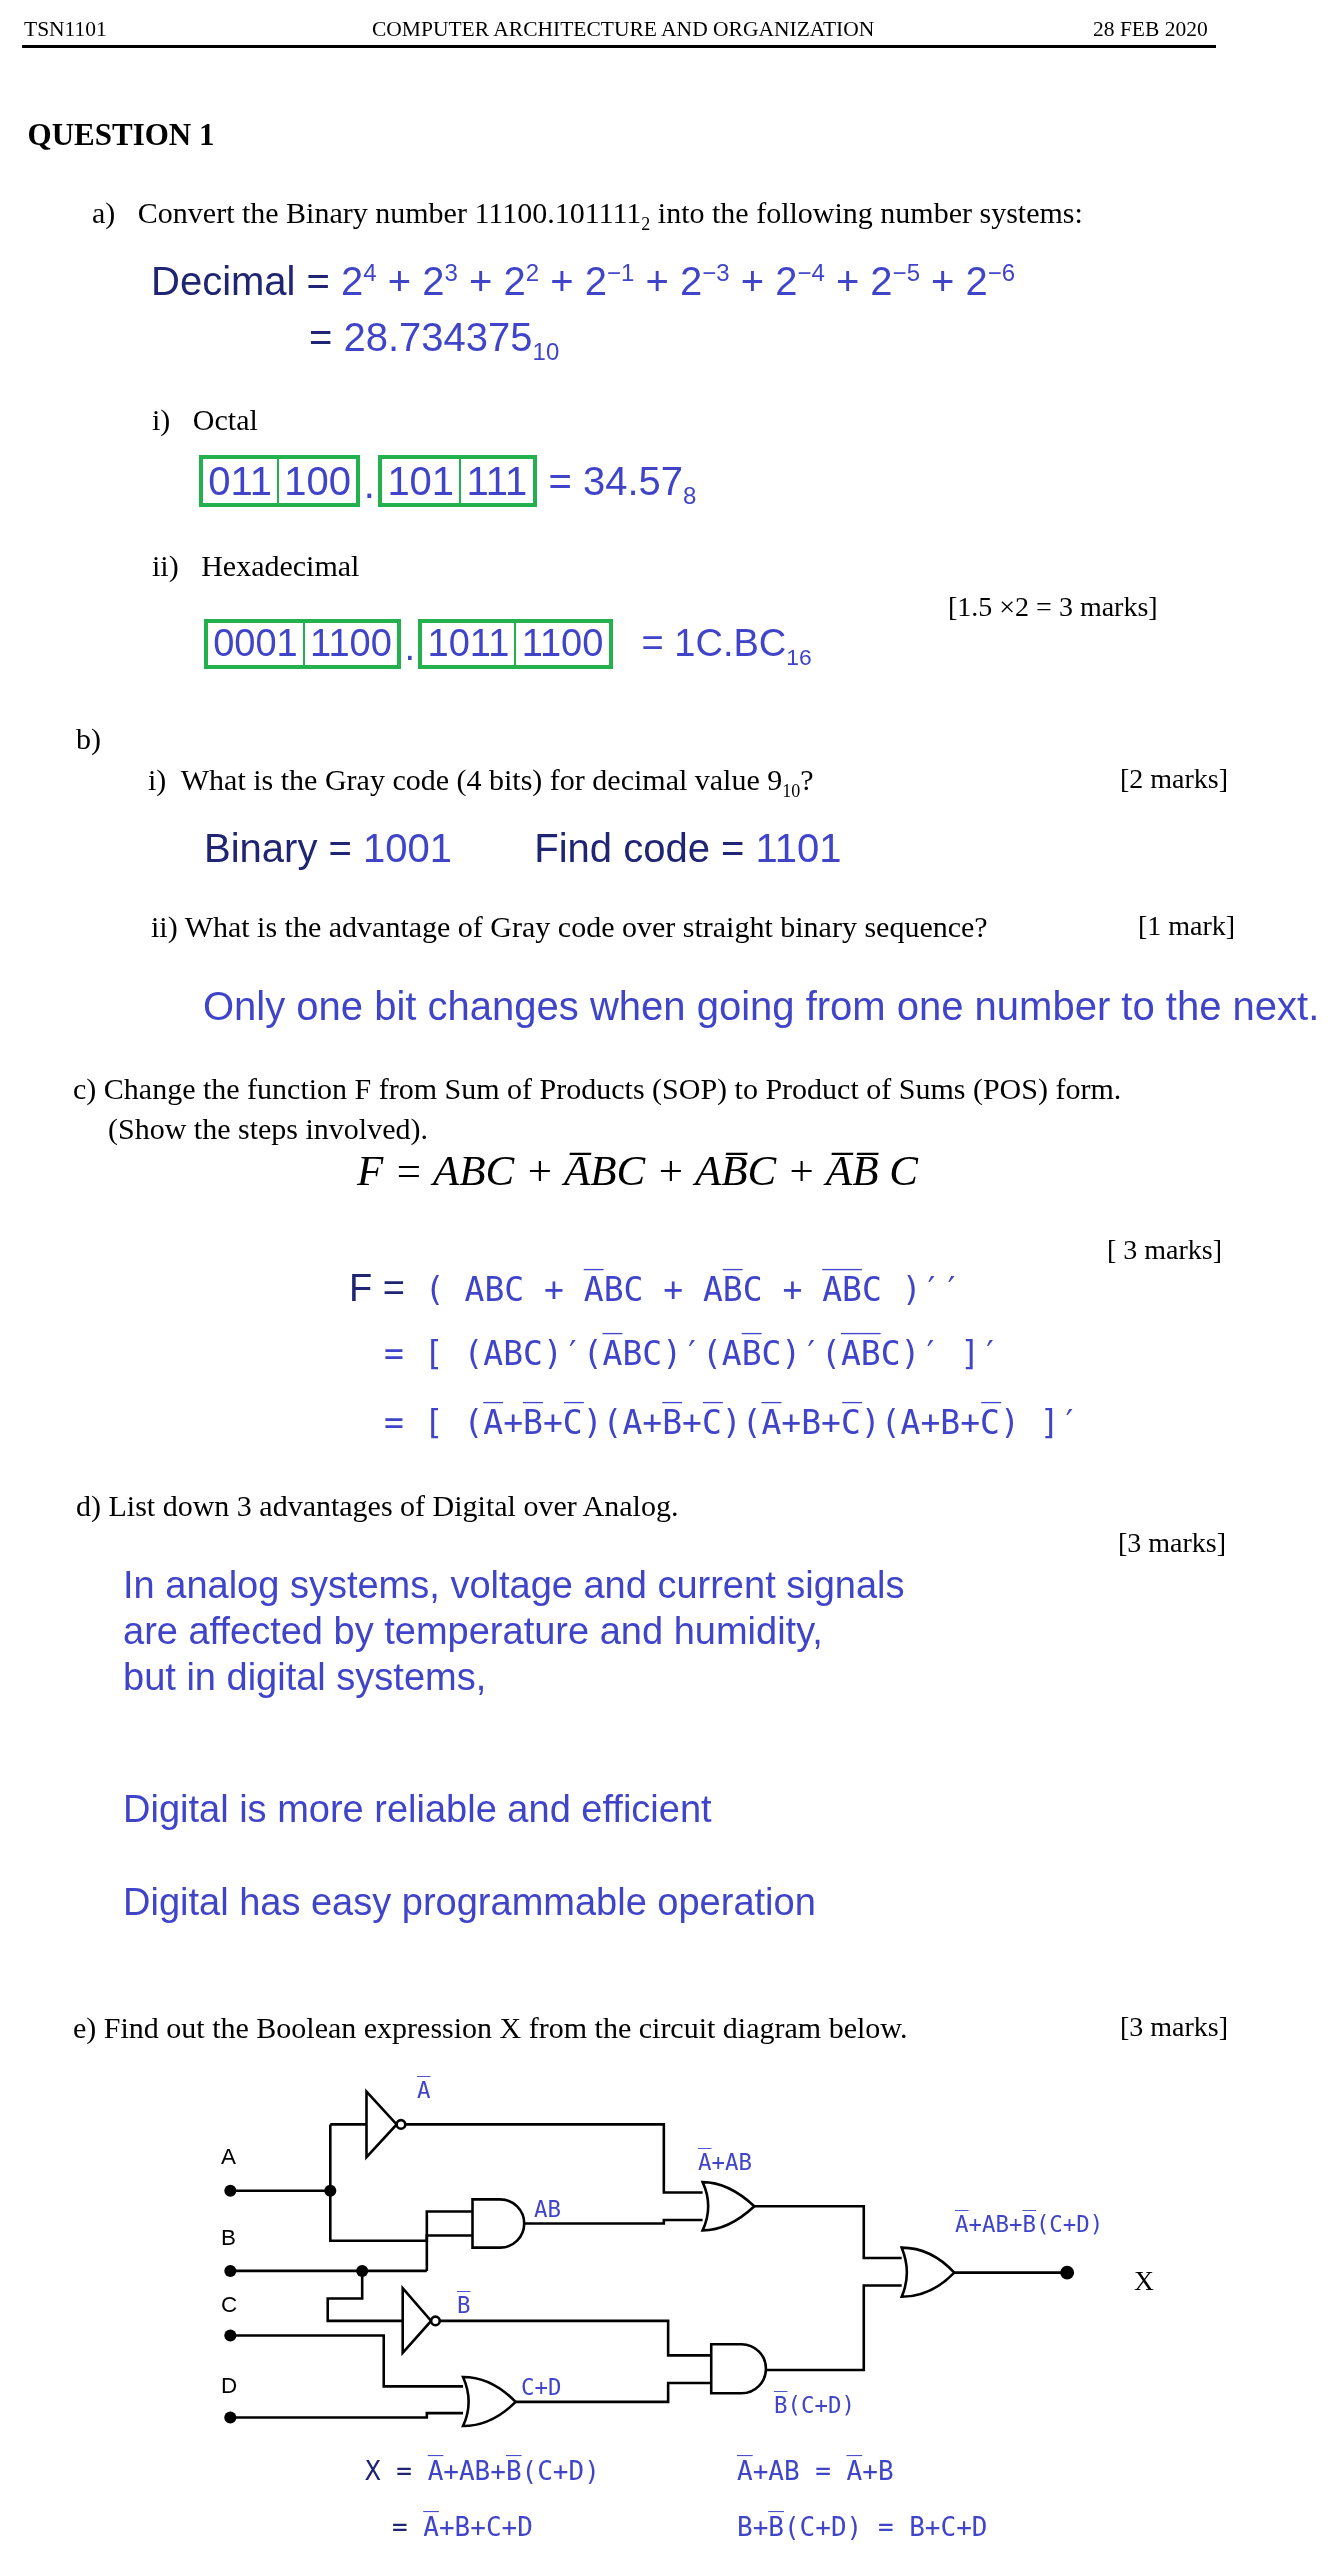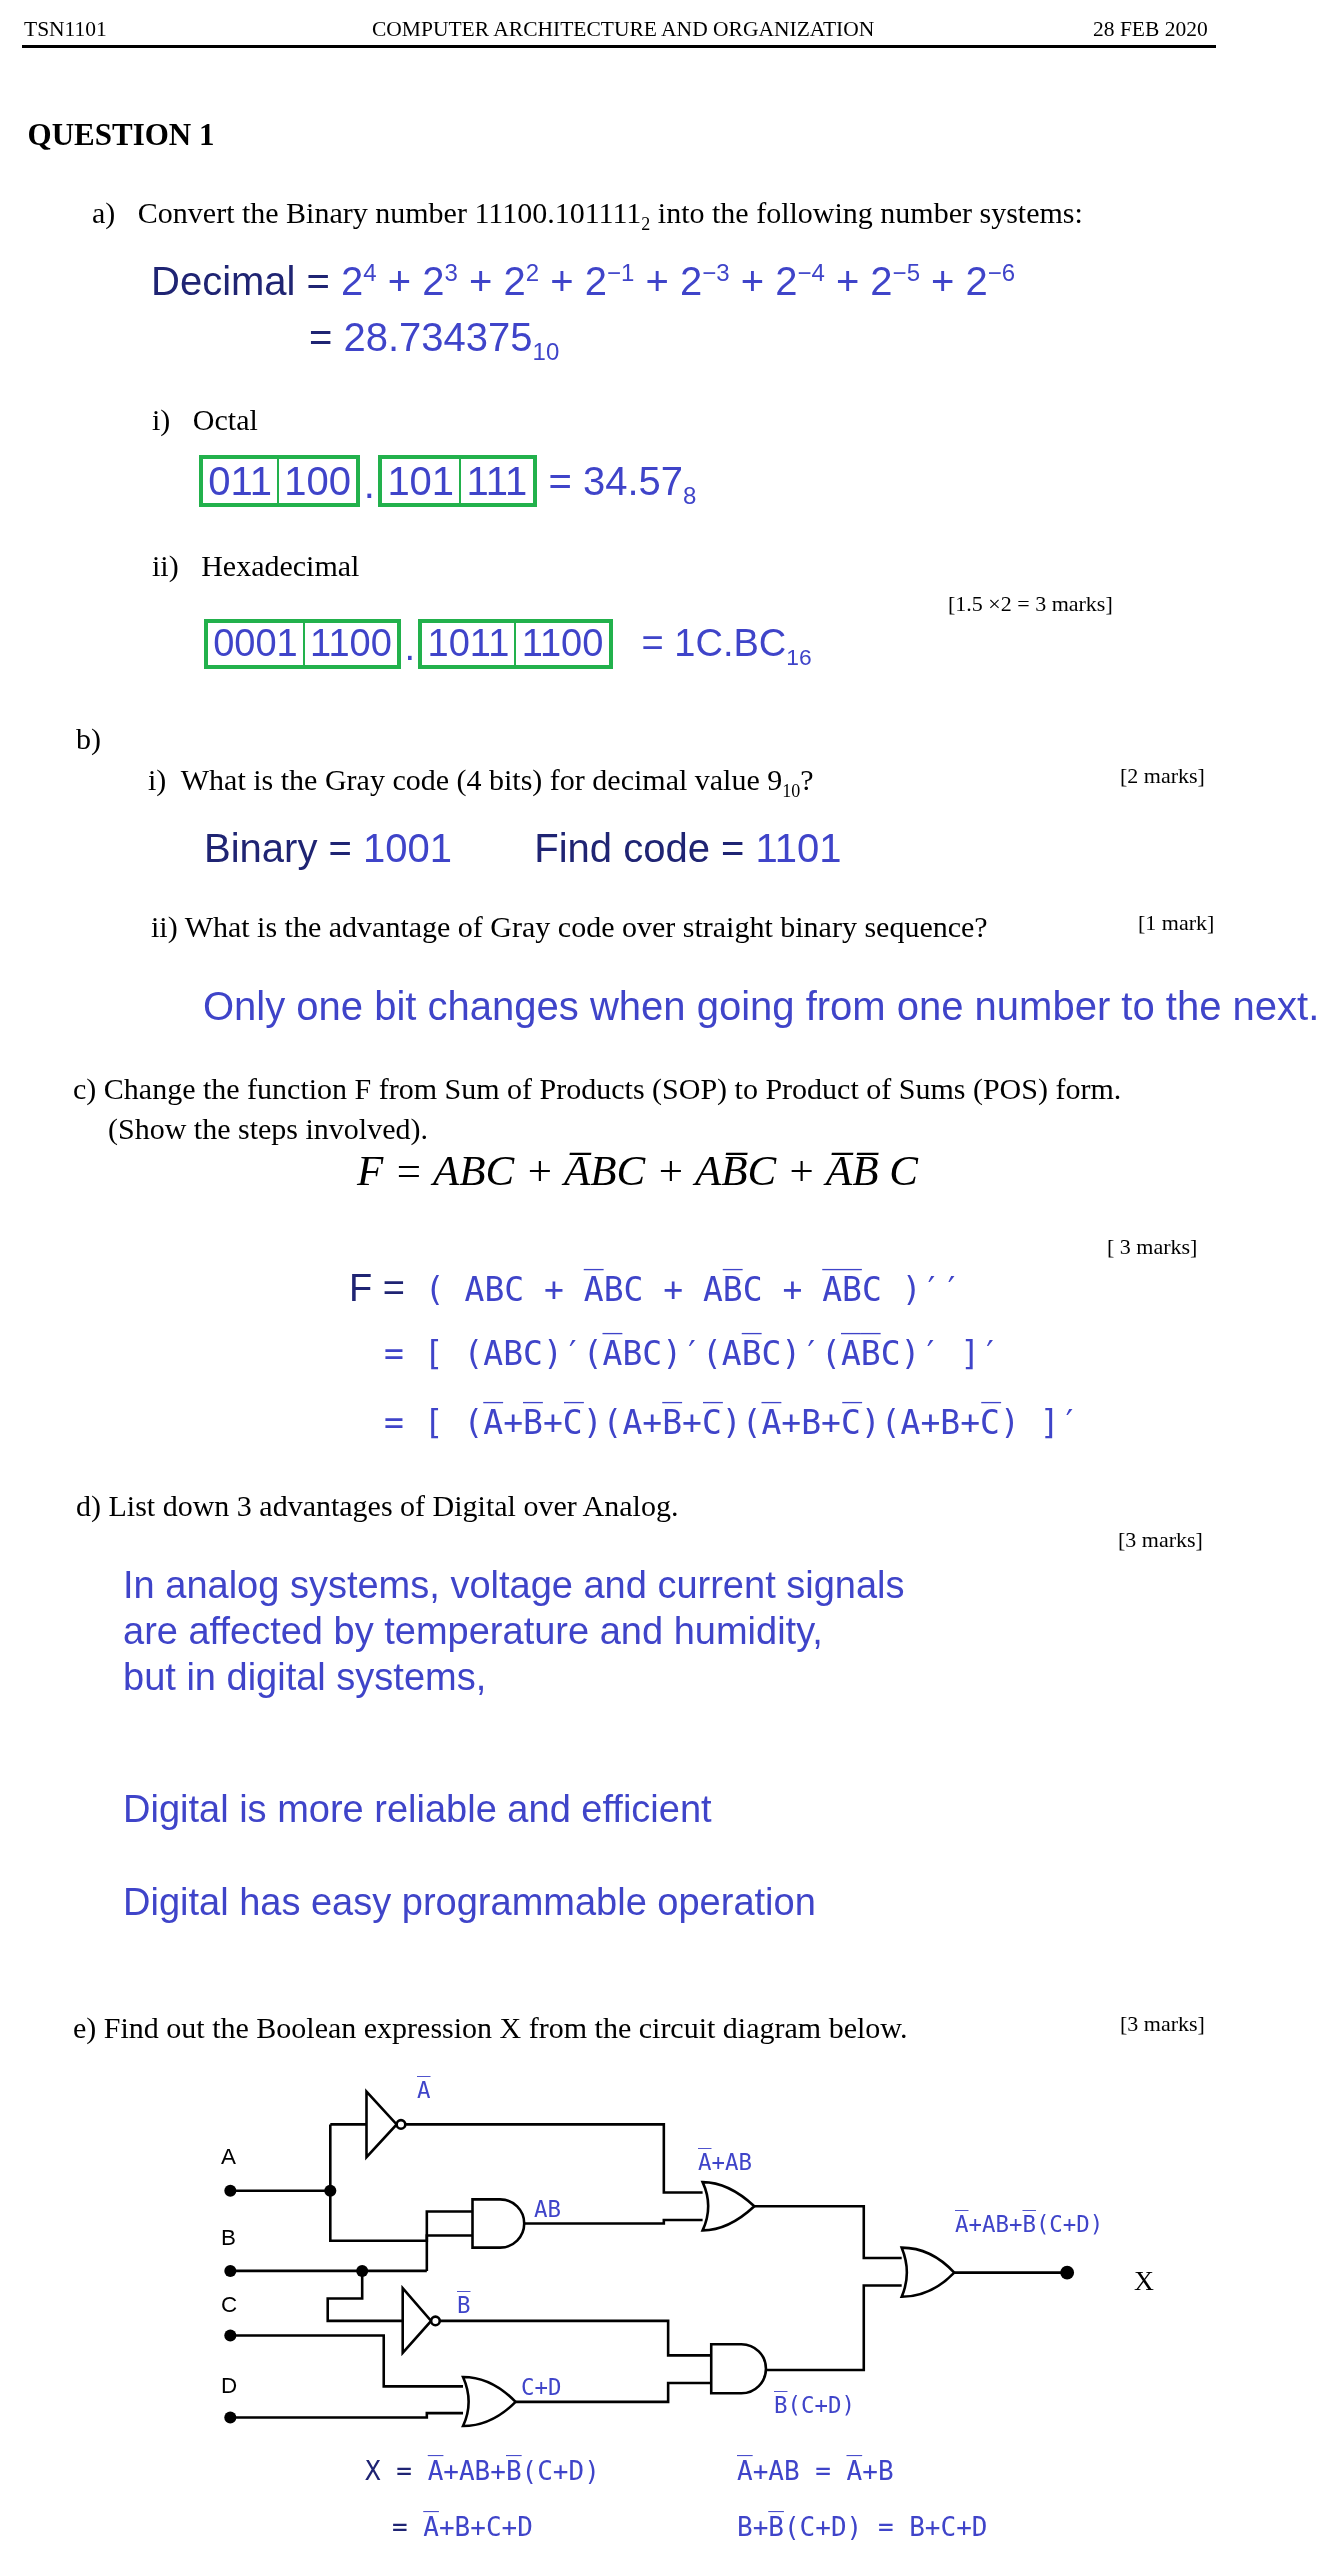--- a/index.html
+++ b/index.html
@@ -4,21 +4,21 @@
 <style>
   html, body { margin:0; padding:0; background:#ffffff; }
   body { width:1338px; height:2576px; position:relative; overflow:hidden; }
   .abs { position:absolute; white-space:nowrap; }
   .serif { font-family:"Liberation Serif","DejaVu Serif",serif; color:#000; }
   .sans { font-family:"Liberation Sans","DejaVu Sans",sans-serif; }
   .blue { color:#3f44c9; }
   .navy { color:#1f2473; }
   .hand { font-family:"DejaVu Sans Mono","Liberation Mono",monospace; color:#3f44c9; }
   .q { font-size:30px; }
-  .marks { font-size:22px; }
+  .marks { font-size:28px; }
   .header-rule { position:absolute; left:21.5px; top:45px; width:1194px; height:2.6px; background:#000; }
   sup, sub { font-size:60%; line-height:0; }
   .boxrow { display:flex; align-items:center; }
   .group { display:flex; border:4.3px solid #22b14c; }
   .cell { padding:0 5.2px; border-right:2.6px solid #22b14c; line-height:1.1; }
   .cell:last-child { border-right:none; }
   .dot { padding:0 3.4px; align-self:flex-end; }
 </style>
 </head>
 <body>

